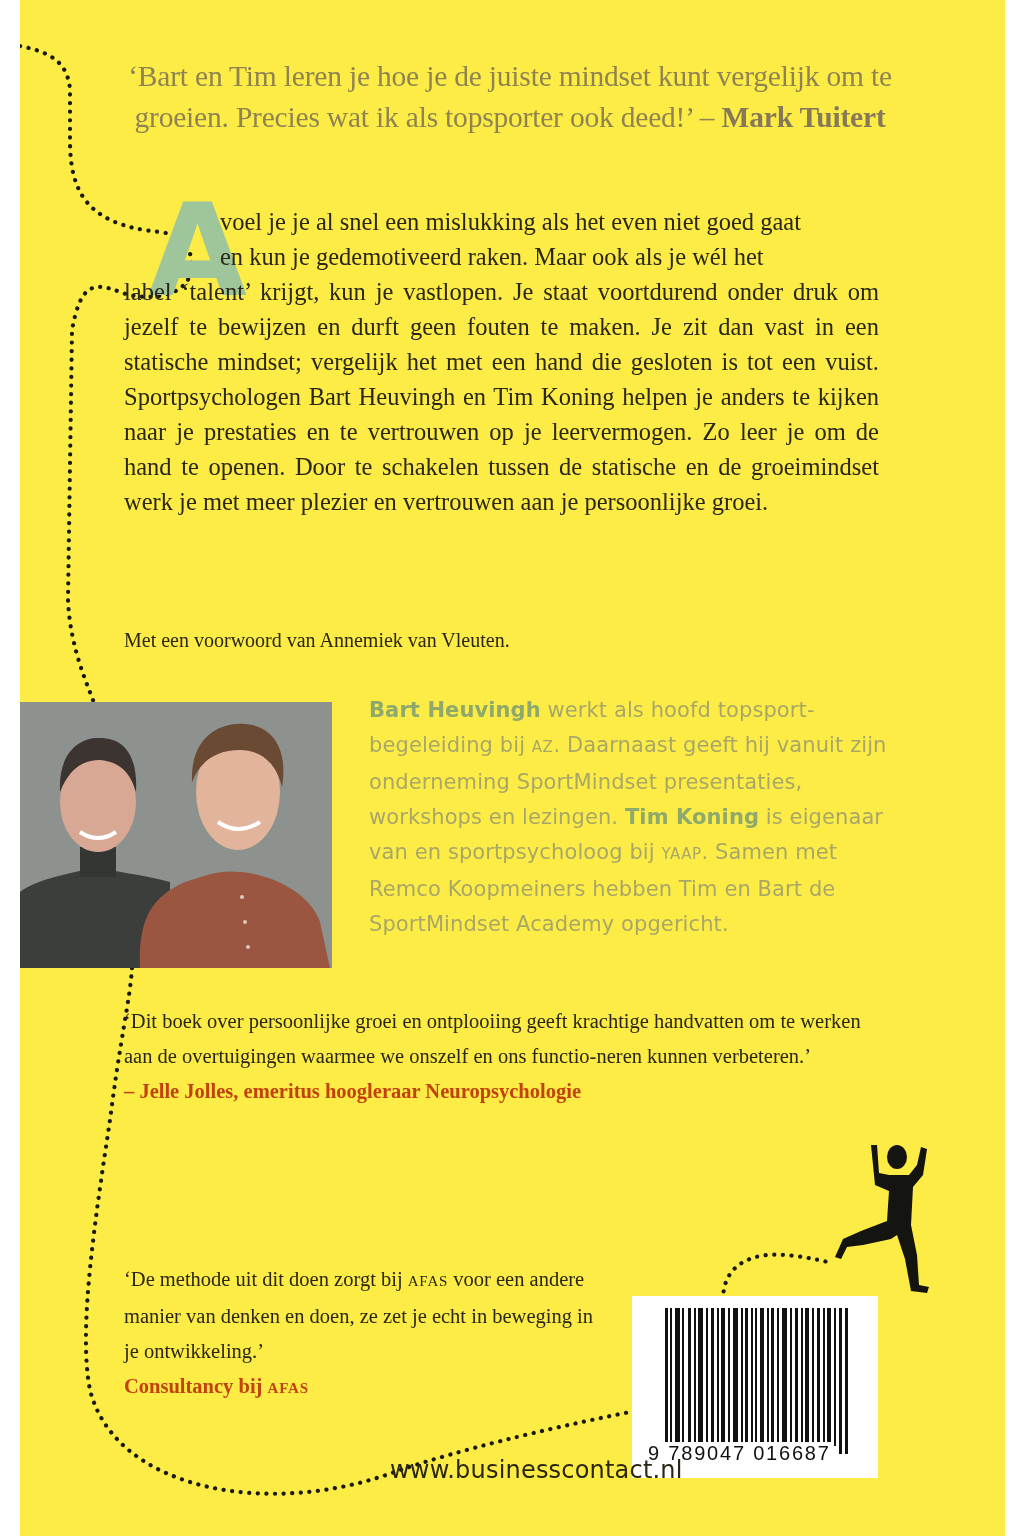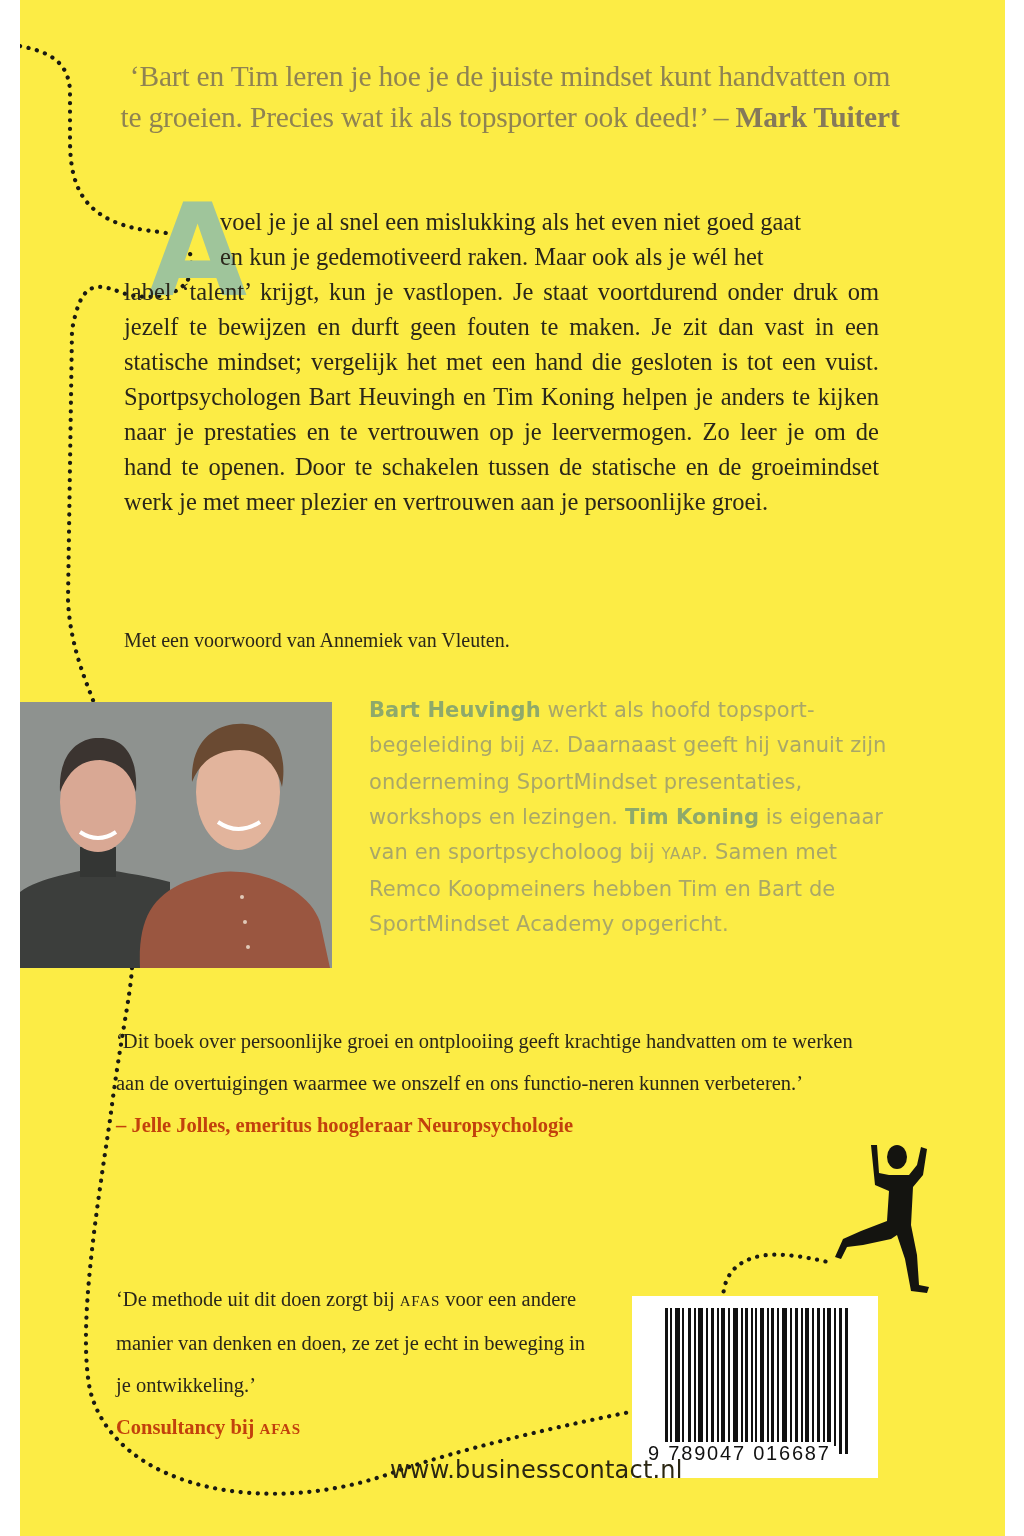--- a/index.html
+++ b/index.html
@@ -42,22 +42,22 @@
       background: #8f938f; overflow: hidden;
     }
     .bio {
       position: absolute; left: 349px; top: 693px; width: 520px;
       color: #a9a768; font-size: 21px; line-height: 35px; letter-spacing: 0.1px;
     }
     .bio b { color: #8ea96b; font-weight: bold; }
     .bio .sc { font-size: 15px; letter-spacing: 0.5px; }
 
     .quote {
-      position: absolute; left: 96px; color: #2a261a;
-      font-size: 20.5px; line-height: 42px; margin-top: 16px;
+      position: absolute; left: 104px; color: #2a261a;
+      font-size: 20.5px; line-height: 35px;
     }
     .quote .attr { font-weight: bold; color: #c2410c; }
     .quote .sc { font-size: 15px; letter-spacing: 0.8px; }
     .q1 { top: 1004px; width: 770px; }
     .q2 { top: 1167px; width: 700px; }
     .q3 { top: 1262px; width: 480px; }
 
     .runner { position: absolute; left: 813px; top: 1135px; width: 110px; height: 165px; }
 
     .barcode-box {
@@ -82,21 +82,21 @@
 
   <svg class="dots" viewBox="0 0 985 1536">
     <g fill="none" stroke="#1a1a12" stroke-width="4.2" stroke-linecap="round" stroke-dasharray="0.1 8.5">
       <path d="M0 46 C 30 52, 48 62, 50 90 L 50 140 C 50 190, 65 225, 140 232 C 165 235, 175 250, 170 275 C 162 300, 120 300, 100 292 C 70 280, 60 288, 52 330 L 48 600 C 50 650, 70 690, 75 706"></path>
       <path d="M112 968 C 110 1000, 100 1040, 90 1120 C 75 1220, 58 1330, 70 1390 C 95 1490, 250 1520, 380 1470 C 440 1450, 520 1430, 610 1412"></path>
       <path d="M703 1300 C 703 1280, 712 1262, 740 1256 C 762 1252, 790 1258, 808 1262"></path>
     </g>
   </svg>
 
   <div class="top-quote serif">
-    <span>‘Bart en Tim leren je hoe je de juiste mindset kunt handvatten om te groeien. Precies wat ik als topsporter ook deed!’ –</span>
+    <span>‘Bart en Tim leren je hoe je de juiste mindset kunt vergelijk om te groeien. Precies wat ik als topsporter ook deed!’ –</span>
     <b>Mark Tuitert</b>
   </div>
 
   <div class="dropcap">A</div>
 
   <div class="blurb serif">
     <span class="indent">voel je je al snel een mislukking als het even niet goed gaat</span>
     <span class="indent">en kun je gedemotiveerd raken. Maar ook als je wél het</span>
     <span>label ‘talent’ krijgt, kun je vastlopen. Je staat voortdurend onder druk om jezelf te bewijzen en durft geen fouten te maken. Je zit dan vast in een statische mindset; vergelijk het met een hand die gesloten is tot een vuist. Sportpsychologen Bart Heuvingh en Tim Koning helpen je anders te kijken naar je prestaties en te vertrouwen op je leervermogen. Zo leer je om de hand te openen. Door te schakelen tussen de statische en de groeimindset werk je met meer plezier en vertrouwen aan je persoonlijke groei.</span>
   </div>

